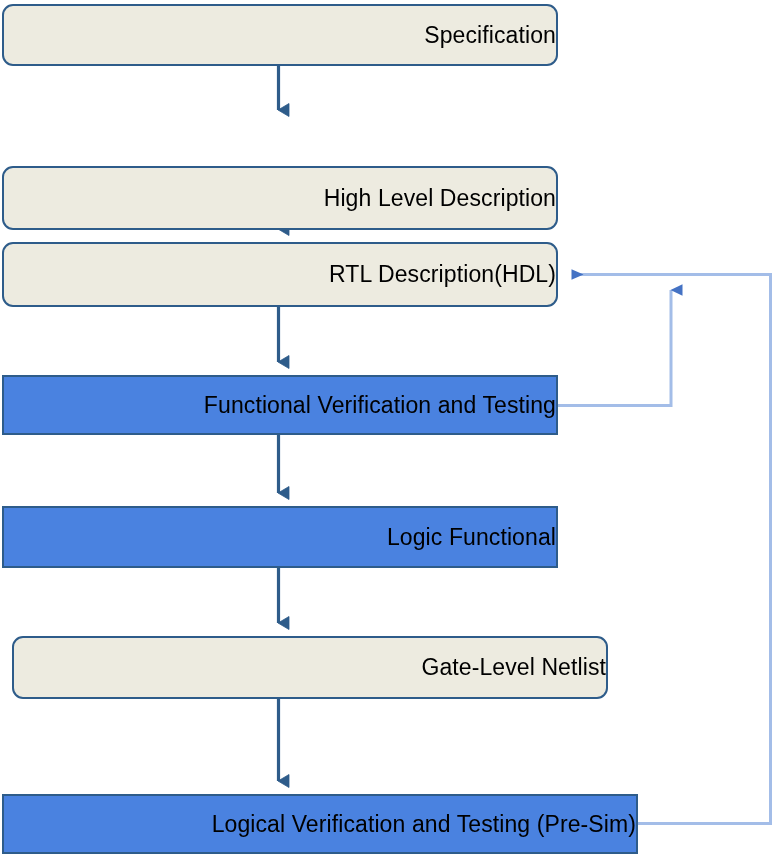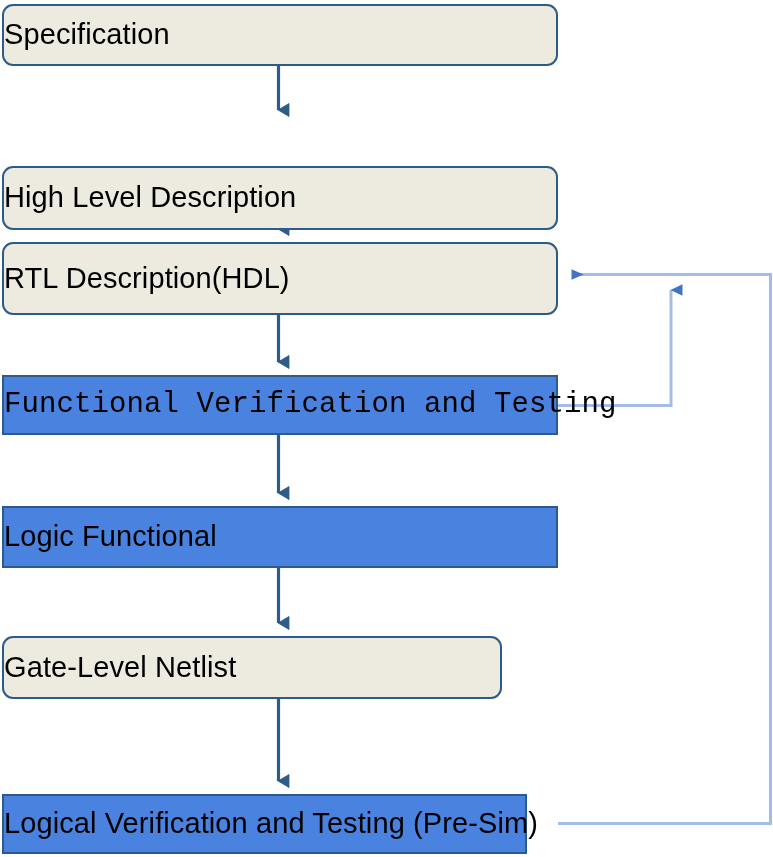--- a/index.html
+++ b/index.html
@@ -24,23 +24,23 @@
     top: 0;
     width: 773px;
     height: 857px;
     pointer-events: none;
   }
   .node {
     position: absolute;
     box-sizing: border-box;
     display: flex;
     align-items: center;
-    justify-content: flex-start;
+    justify-content: flex-end;
     font-family: "Liberation Sans", sans-serif;
-    font-size: 29px;
+    font-size: 23px;
     line-height: 1.15;
     color: #000000;
     letter-spacing: 0.1px;
     white-space: nowrap;
     z-index: 2;
   }
   .node-stage {
     background: #edebe0;
     border: 2.5px solid #2e5c8a;
     border-radius: 11px;
@@ -91,33 +91,33 @@
   </svg>
 
   <div class="node node-stage" style="left:2px; top:4px; width:556px; height:62px;">
     <span class="node-label">Specification</span>
   </div>
 
   <div class="node node-stage" style="left:2px; top:123px; width:556px; height:64px;margin-top:43px;">
     <span class="node-label">High Level Description</span>
   </div>
 
-  <div class="node node-stage" style="left:2px; top:242px; width:556px; height:73px;">
+  <div class="node node-stage" style="left:2px; top:242px; width:556px; height:65px;">
     <span class="node-label">RTL Description(HDL)</span>
   </div>
 
-  <div class="node node-verify" style="left:2px; top:375px; width:556px; height:60px;font-family:Liberation Mono, monospace;">
+  <div class="node node-verify" style="left:2px; top:375px; width:556px; height:60px;">
     <span class="node-label">Functional Verification and Testing</span>
   </div>
 
   <div class="node node-verify" style="left:2px; top:506px; width:556px; height:62px;">
     <span class="node-label">Logic Functional</span>
   </div>
 
-  <div class="node node-stage" style="left:2px; top:636px; width:500px; height:63px;">
+  <div class="node node-stage" style="left:12px; top:636px; width:596px; height:63px;">
     <span class="node-label">Gate-Level Netlist</span>
   </div>
 
-  <div class="node node-verify" style="left:2px; top:794px; width:525px; height:60px;">
+  <div class="node node-verify" style="left:2px; top:794px; width:636px; height:60px;">
     <span class="node-label">Logical Verification and Testing (Pre-Sim)</span>
   </div>
 
 </div>
 
 </body></html>

